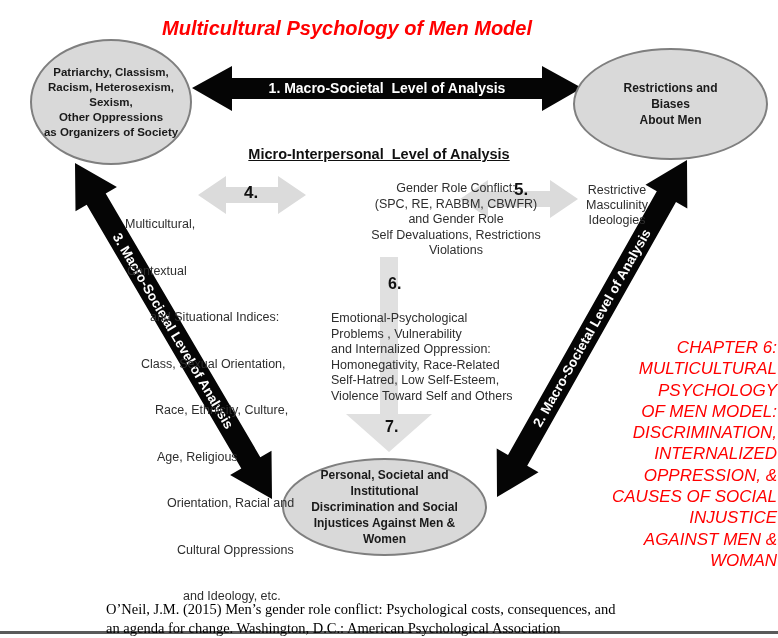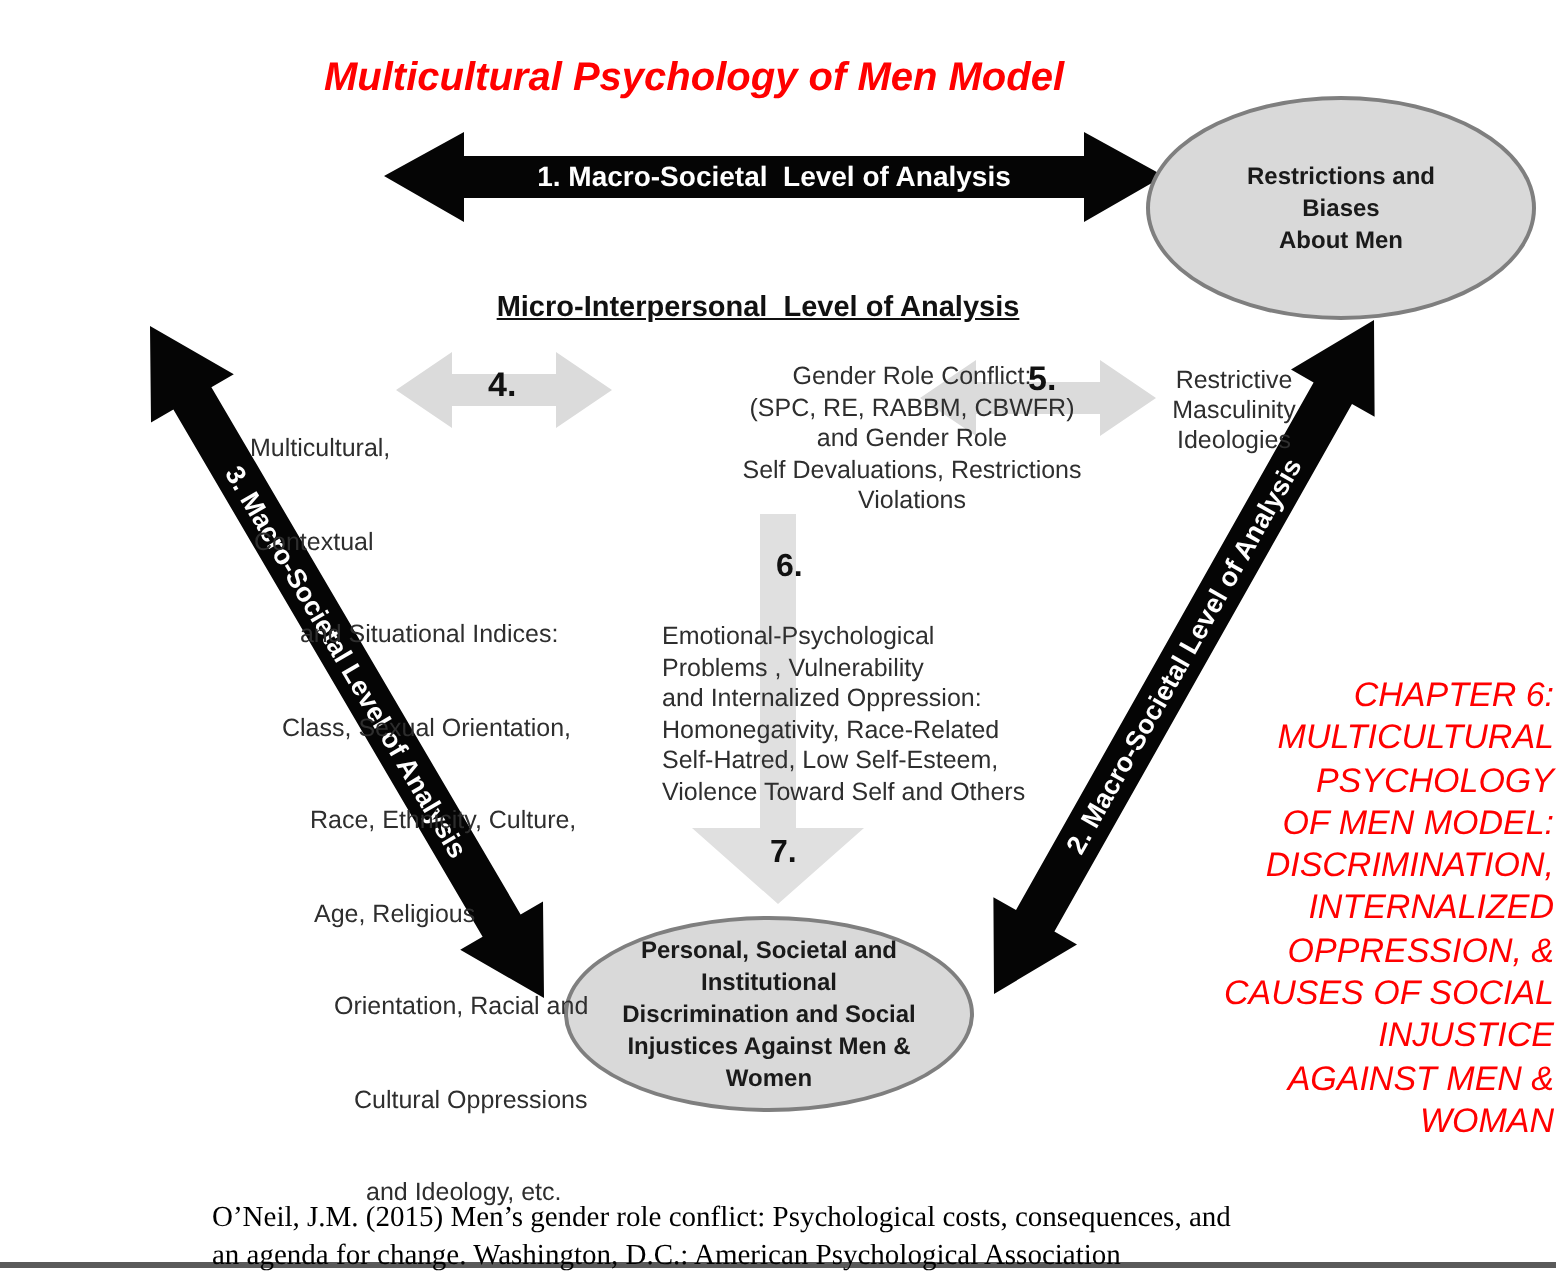--- a/index.html
+++ b/index.html
@@ -3,21 +3,21 @@
 <meta charset="utf-8">
 <style>
   html,body{margin:0;padding:0;background:#fff;}
   .canvas{
     position:relative;width:778px;height:638px;background:#ffffff;overflow:hidden;
     font-family:"Liberation Sans",sans-serif;color:#2e2e2e;
   }
   .layer{position:absolute;left:0;top:0;z-index:1;}
   .abs{position:absolute;z-index:3;}
   .title{
-    left:162px;top:28px;width:360px;text-align:center;
+    left:162px;top:17px;width:360px;text-align:center;
     font-size:20px;font-style:italic;font-weight:700;color:#ff0000;white-space:pre;
   }
   .ellipse{
     position:absolute;z-index:2;background:#d9d9d9;border:2px solid #7f7f7f;border-radius:50%;
     display:flex;align-items:center;justify-content:center;text-align:center;
     font-weight:700;color:#1a1a1a;
   }
   .ellipse .etext{white-space:pre-line;}
   .ellipse-top-left{left:30px;top:39px;width:158px;height:122px;font-size:11.5px;line-height:15px;}
   .ellipse-top-right{left:573px;top:48px;width:191px;height:108px;font-size:12px;line-height:16px;}
@@ -78,20 +78,27 @@
 
     <polygon fill="#dbdbdb" points="198,195 226,176 226,187 278,187 278,176 306,195 278,214 278,203 226,203 226,214"></polygon>
 
     <polygon fill="#dbdbdb" points="460,199 488,180 488,191 550,191 550,180 578,199 550,218 550,207 488,207 488,218"></polygon>
 
     <polygon fill="#e0e0e0" points="380,257 398,257 398,414 432,414 389,452 346,414 380,414"></polygon>
   </svg>
 
   <div class="abs title">Multicultural Psychology of Men Model</div>
 
+  <div class="ellipse ellipse-top-left">
+    <div class="etext">Patriarchy, Classism,
+Racism, Heterosexism,
+Sexism,
+Other Oppressions
+as Organizers of Society</div>
+  </div>
 
   <div class="ellipse ellipse-top-right">
     <div class="etext">Restrictions and
 Biases
 About Men</div>
   </div>
 
   <div class="ellipse ellipse-bottom">
     <div class="etext">Personal, Societal and
 Institutional

